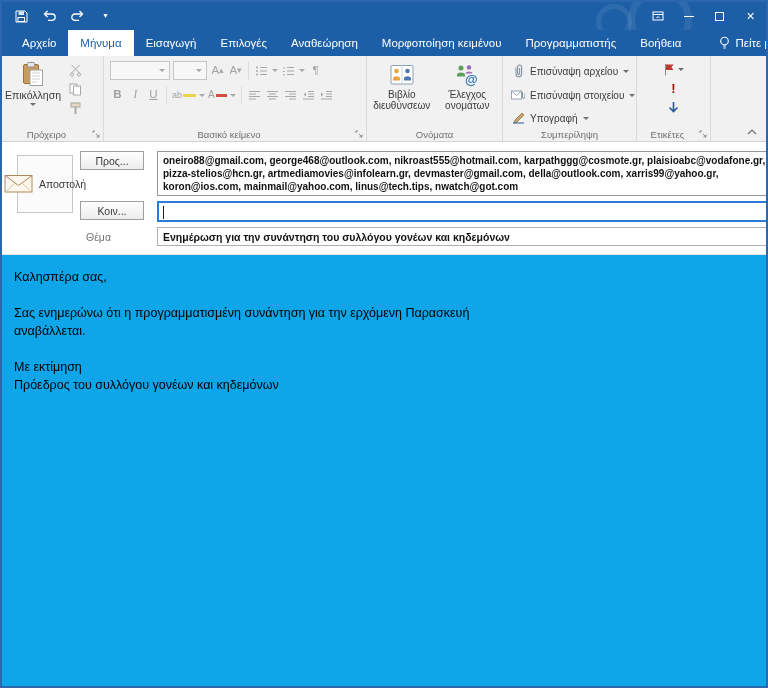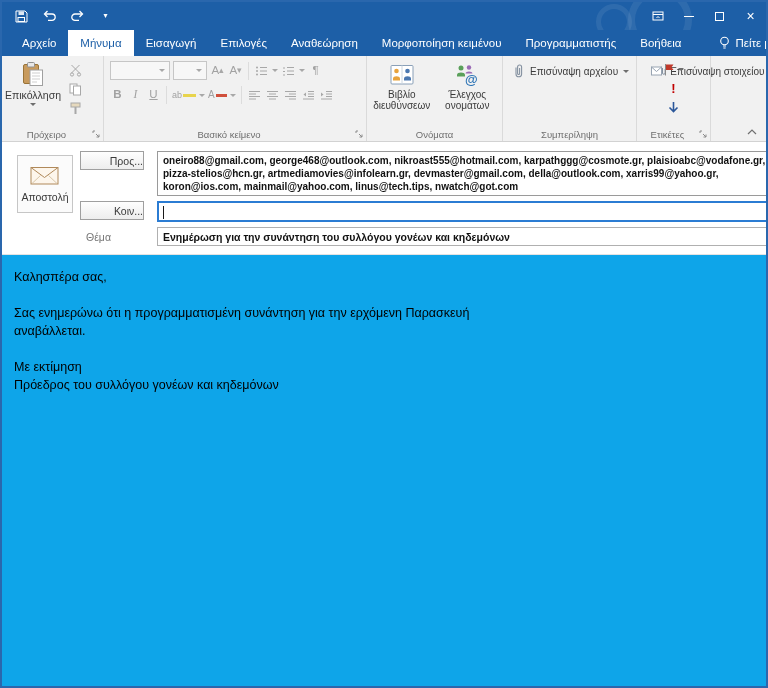--- a/index.html
+++ b/index.html
@@ -49,36 +49,36 @@
 .fmt-u{text-decoration:underline}
 .mini{font-size:9px;color:#a8a8a8}
 .vsep{width:1px;height:18px;background:#dcdcdc;margin:0 2px}
 .stack{display:flex;flex-direction:row;align-items:center;line-height:1;gap:1px}
 .hl-bar{width:13px;height:3px;background:#e8d44d}
 .fc-bar{width:11px;height:3px;background:#d0503c}
 
 .names-inner{display:flex;gap:4px;padding:2px 2px 0}
 .big-btn{width:62px;display:flex;flex-direction:column;align-items:center;gap:2px;font-size:10px;color:#3a3a3a;text-align:center;line-height:11px;padding-top:1px}
 
-.inc-inner{display:flex;gap:22px;padding:4px 0 0 6px}
+.inc-inner{display:flex;flex-direction:column;gap:11px;padding:4px 0 0 6px}
 .inc-row{display:flex;align-items:center;gap:5px;font-size:10px;color:#3a3a3a;white-space:nowrap}
 .inc-row .ic{width:14px;display:flex;justify-content:center;line-height:0}
 
 .tags-inner{display:flex;flex-direction:column;align-items:center;gap:4px;padding-top:2px}
 .tag-row{display:flex;align-items:center;gap:3px;height:15px;line-height:0}
 .imp{color:#c00000;font-weight:bold;font-size:13px;line-height:1}
 .ribbon-tail{flex:1;position:relative}
 .collapse{position:absolute;right:9px;bottom:6px;line-height:0}
 
 .compose{flex:0 0 112px;display:flex;padding:9px 5px 0 8px;background:#fff}
 .send-col{flex:0 0 70px;display:flex;justify-content:center;align-items:flex-start;padding-top:4px}
-.send-btn{width:56px;height:58px;border:1px solid #c6c6c6;background:#fbfbfb;display:flex;flex-direction:column;align-items:center;justify-content:center;gap:5px;font-size:10.5px;color:#3a3a3a}
+.send-btn{width:56px;height:58px;border:1px solid #c6c6c6;background:#fbfbfb;display:flex;flex-direction:row;align-items:center;justify-content:center;gap:5px;font-size:10.5px;color:#3a3a3a}
 .fields{flex:1;display:flex;flex-direction:column}
 .frow{display:flex;align-items:flex-start;margin-bottom:5px}
-.fbtn{flex:0 0 64px;height:19px;border:1px solid #9f9f9f;background:linear-gradient(#fefefe,#ededed);font-size:10.5px;color:#3a3a3a;display:flex;align-items:center;justify-content:flex-end;margin-right:13px;cursor:default}
+.fbtn{flex:0 0 64px;height:19px;border:1px solid #9f9f9f;background:linear-gradient(#fefefe,#ededed);font-size:10.5px;color:#3a3a3a;display:flex;align-items:center;justify-content:center;margin-right:13px;cursor:default}
 .flabel{flex:0 0 64px;height:19px;font-size:10.5px;color:#767676;display:flex;align-items:center;padding-left:6px;margin-right:13px}
 .to-box{flex:1;border:1px solid #9a9a9a;padding:2px 5px;min-height:45px;background:#fff}
 .to-line{font-size:10px;font-weight:bold;line-height:13px;white-space:nowrap;overflow:hidden;color:#111}
 .cc-box{flex:1;border:2px solid #2b7cd3;height:21px;position:relative;background:#fff}
 .cursor{position:absolute;left:4px;top:3px;width:1px;height:13px;background:#1a1a1a}
 .cc-text{font-size:10px;line-height:17px;padding-left:5px}
 .subj-box{flex:1;border:1px solid #b0b0b0;height:19px;display:flex;align-items:center;padding:0 5px;font-size:10.5px;font-weight:bold;color:#111;white-space:nowrap;overflow:hidden;background:#fff}
 
 .mail-body{flex:1;border-top:1px solid #e3e3e3;padding:13px 12px;background:#0ea5e9}
 .body-line{min-height:18px;font-size:12.5px;line-height:18px;color:#000;white-space:pre-wrap}

